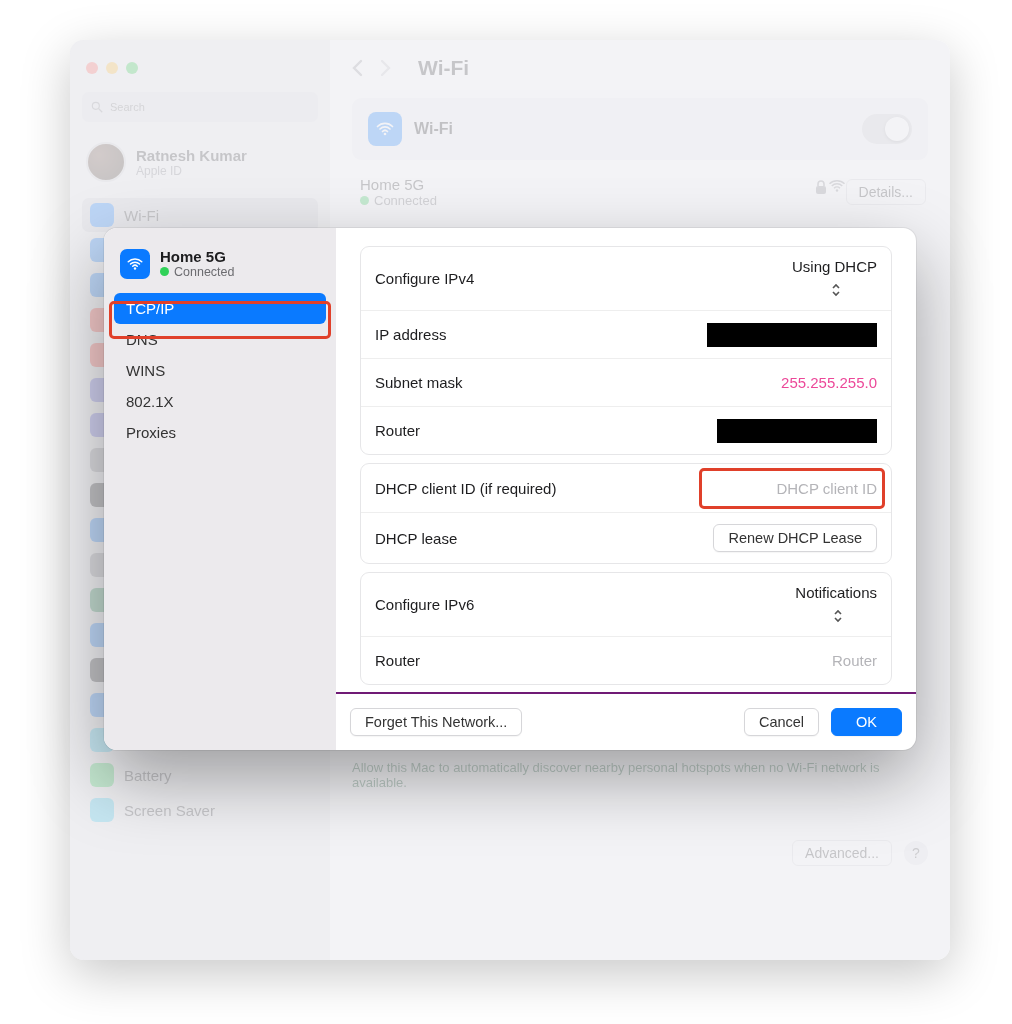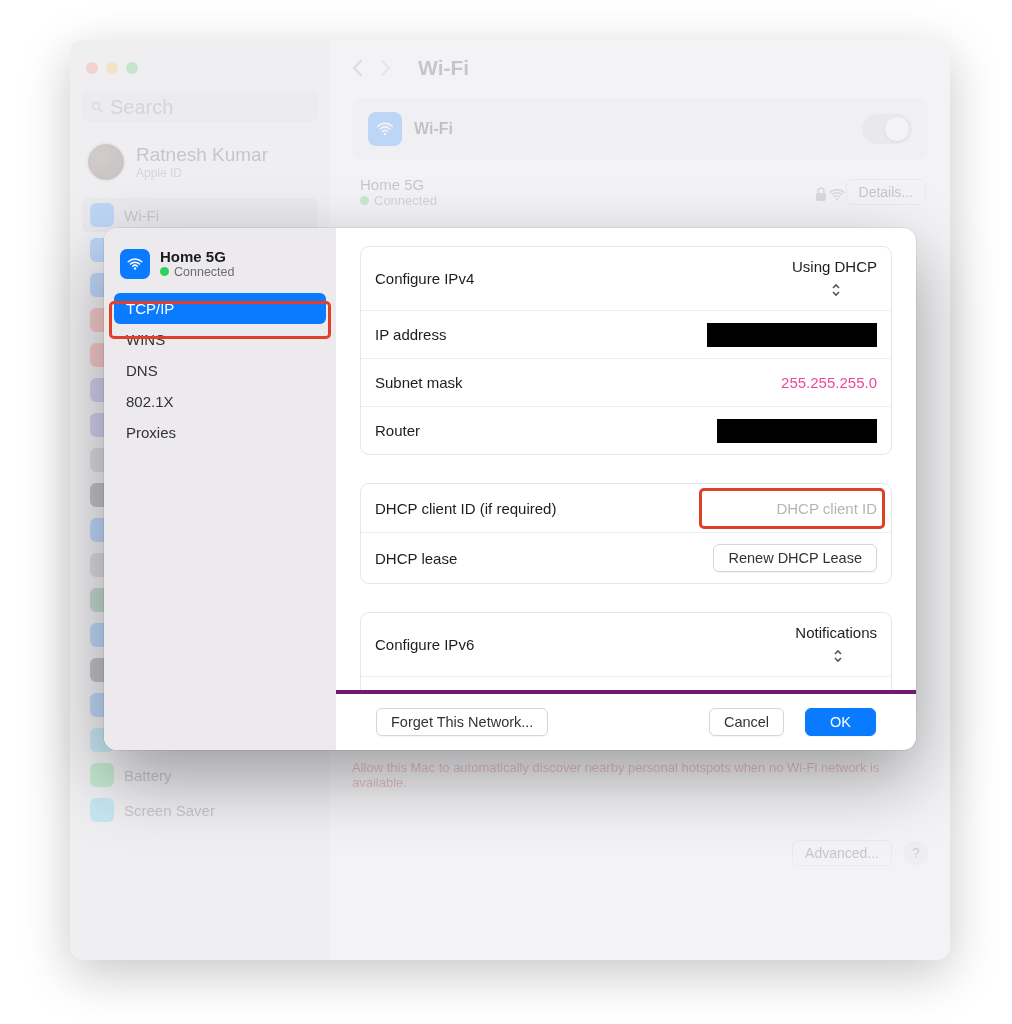--- a/index.html
+++ b/index.html
@@ -41,31 +41,31 @@
   .tl.yel { background: #febc2e; }
   .tl.grn { background: #28c840; }
 
   .search {
     display: flex; align-items: center; gap: 6px;
     background: #dfdfe2; border-radius: 7px; padding: 5px 8px;
     color: #8a8a8e; margin-bottom: 16px; height: 30px;
   }
   .search svg { flex: 0 0 auto; }
   .search input {
-    border: none; background: transparent; font-size: 20px; color: #555;
+    border: none; background: transparent; font-size: 11px; color: #555;
     width: 100%; outline: none;
   }
 
   .account { display: flex; gap: 10px; align-items: center; padding: 4px 6px 12px 4px; }
   .avatar {
     width: 40px; height: 40px; border-radius: 50%;
     background: radial-gradient(circle at 30% 30%, #6c4b3b, #2f2418);
     border: 2px solid #d0d0d3;
   }
-  .account .name { font-size: 19px; font-weight: 400; color: #333; }
+  .account .name { font-size: 15px; font-weight: 700; color: #333; }
   .account .sub  { font-size: 12px; color: #7a7a7e; }
 
   .sb-list { display: flex; flex-direction: column; gap: 1px; margin-top: 4px; }
   .sb-item {
     display: flex; align-items: center; gap: 10px;
     padding: 5px 8px; border-radius: 7px;
     font-size: 15px; color: #333;
   }
   .sb-item.sel { background: #cfcfd4; }
   .sb-icon {
@@ -101,21 +101,21 @@
     padding: 10px 2px 4px 4px;
   }
   .status-dot { width: 9px; height: 9px; border-radius: 50%; background: #30d158; display:inline-block; margin-right:5px; }
   .btn-soft {
     background: #fff; border: 1px solid #d6d6d9; border-radius: 6px;
     padding: 4px 12px; font-size: 14px; color: #333;
   }
 
   .bg-lower {
     position: absolute; left: 22px; right: 22px; top: 720px;
-    font-size: 13px; color: #b91c1c;
+    font-size: 13px; color: #14532d;
   }
   .adv-row {
     position: absolute; left: 40px; right: 22px; top: 800px;
     display: flex; justify-content: flex-end; gap: 12px; align-items:center;
   }
   .help-btn {
     width: 24px; height: 24px; border-radius: 50%; background: #e7e7ea;
     display:flex; align-items:center; justify-content:center; font-size:14px; color:#555;
   }
 
@@ -147,21 +147,21 @@
   .sheet-tab.active { background: #0a7aff; color: #fff; }
   .hl {
     position: absolute;
     border: 3px solid #e0402a; border-radius: 5px;
     pointer-events: none;
   }
 
   .sheet-main { flex:1; display:flex; flex-direction:column; }
   .form-area { flex:1; padding: 18px 24px 10px 24px; overflow:auto; }
   .group {
-    border: 1px solid #e6e6e8; border-radius: 9px; margin-bottom: 28px;
+    border: 1px solid #e6e6e8; border-radius: 9px; margin-bottom: 8px;
     overflow: hidden;
   }
   .row {
     display:flex; align-items:center; justify-content:space-between;
     padding: 11px 14px; font-size: 15px; border-top: 1px solid #eee;
     min-height: 48px;
   }
   .row:first-child { border-top: none; }
   .row .label { color: #1d1d1f; }
   .row .val { color: #ec4899; }
@@ -184,23 +184,23 @@
   }
   .btn.primary {
     background: #0a7aff; color:#fff; border-color:#0a7aff;
     padding: 5px 24px;
   }
   .input-like {
     color:#b4b4b8; font-size:15px;
   }
 
   .sheet-footer {
-    border-top: 4px solid #701a75;
-    padding: 14px 40px;
-    display:flex; align-items:center; gap:21px;
+    border-top: 2px solid #701a75;
+    padding: 14px 14px;
+    display:flex; align-items:center; gap:12px;
   }
   .sheet-footer .spacer { flex:1; }
 </style>
 </head>
 <body>
 
 <div class="bgwin">
   <div class="bg-sidebar">
     <div class="traffic">
       <span class="tl red"></span>
@@ -323,21 +323,21 @@
       <span class="toggle">
           <span class="knob"></span>
         </span>
     </div>
 
     <div class="net-row" style="justify-content:space-between;">
       <div>
         <div style="font-size:15px; color:#333; padding-left:4px;">Home 5G</div>
         <div style="padding-left:4px; font-size:13px; color:#6c6c70;"><span class="status-dot"></span><span>Connected</span></div>
       </div>
-      <div style="display:flex; align-items:flex-end;">
+      <div style="display:flex; align-items:flex-start;">
         <span style="color:#8a8a8e;">
           <svg width="14" height="16" viewBox="0 0 14 16">
               <rect x="2" y="7" width="10" height="8" rx="2" fill="#8a8a8e"></rect>
               <path d="M4 7V5a3 3 0 016 0v2" fill="none" stroke="#8a8a8e" stroke-width="1.6"></path>
             </svg>
         </span>
         <span>
           <svg width="18" height="14" viewBox="0 0 24 18">
               <path d="M2 6c5.5-5.5 14.5-5.5 20 0M5 9c3.9-3.9 10.1-3.9 14 0M8 12c2.2-2.2 5.8-2.2 8 0" fill="none" stroke="#8a8a8e" stroke-width="2"></path>
               <circle cx="12" cy="15" r="1.6" fill="#8a8a8e"></circle>
@@ -366,22 +366,22 @@
             <circle cx="12" cy="18" r="1.6" fill="#fff"></circle>
           </svg>
       </span>
       <div>
         <div class="name">Home 5G</div>
         <div class="sub"><span class="status-dot"></span><span>Connected</span></div>
       </div>
     </div>
     <div class="sheet-tabs" id="sheet-tabs">
         <div class="sheet-tab active">TCP/IP</div>
+        <div class="sheet-tab">DNS</div>
         <div class="sheet-tab">WINS</div>
-        <div class="sheet-tab">DNS</div>
         <div class="sheet-tab">802.1X</div>
         <div class="sheet-tab">Proxies</div>
       </div>
 
     <div class="hl" style="left:5px; top:73px; width:222px; height:38px;"></div>
   </div>
 
   <div class="sheet-main">
     <div class="form-area" style="position:relative;">
       <div class="group">

